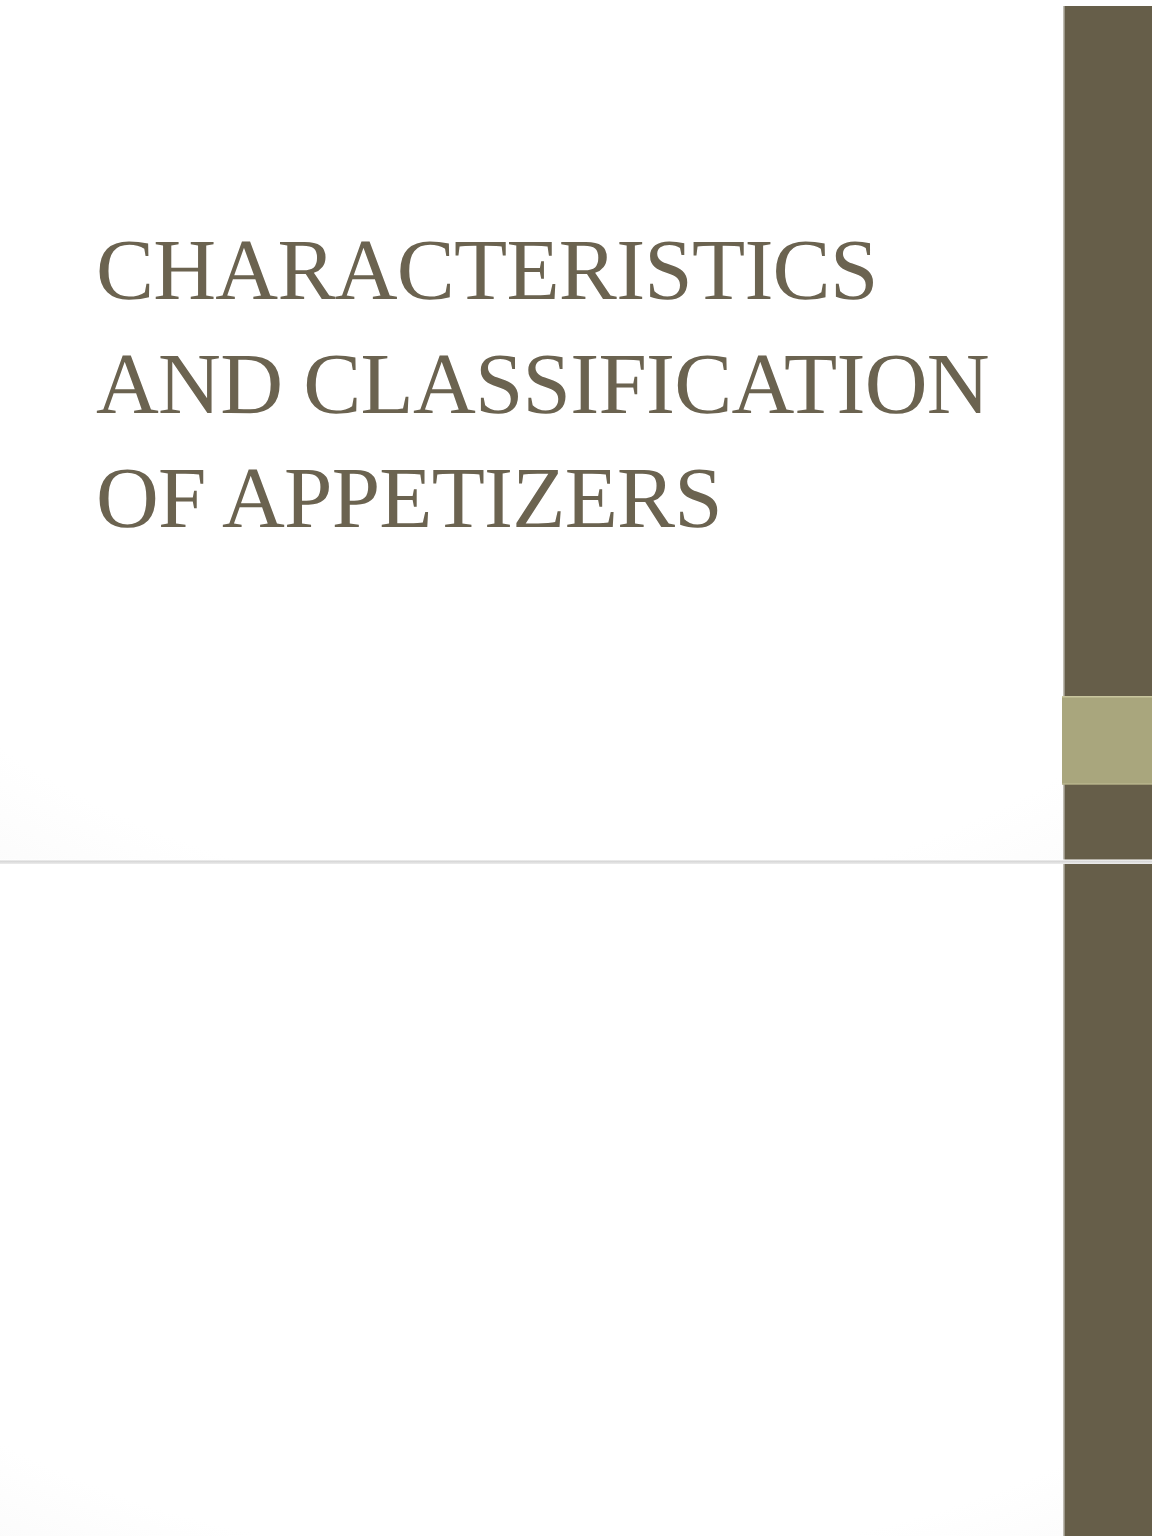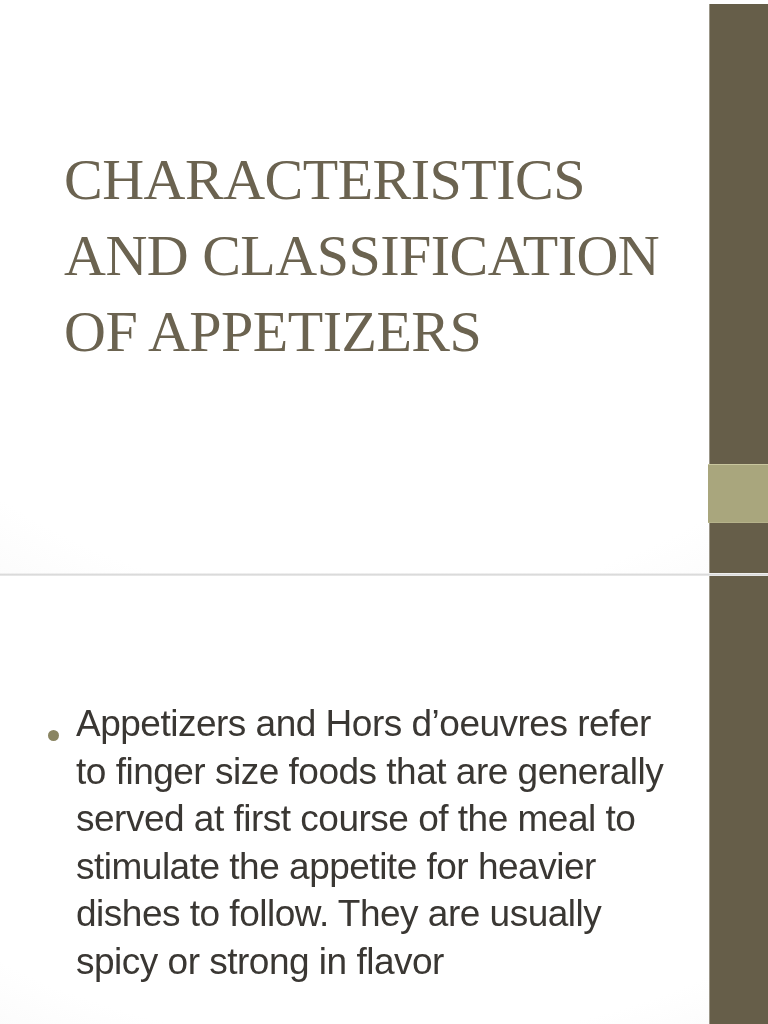--- a/index.html
+++ b/index.html
@@ -108,24 +108,15 @@
     <div class="accent-band"></div>
     <div class="slide-title">CHARACTERISTICS
 AND CLASSIFICATION
 OF APPETIZERS</div>
   </div>
 
   <div class="seam"></div>
 
   <div class="slide" id="slide-2">
     <div class="accent-bar"></div>
-    <div class="bullet-row">
-      <span class="bullet-dot"></span>
-      <span class="bullet-text">Appetizers and Hors d’oeuvres refer
-to finger size foods that are generally
-served at first course of the meal to
-stimulate the appetite for heavier
-dishes to follow. They are usually
-spicy or strong in flavor</span>
-    </div>
   </div>
 
 </div>
 
 </body></html>

